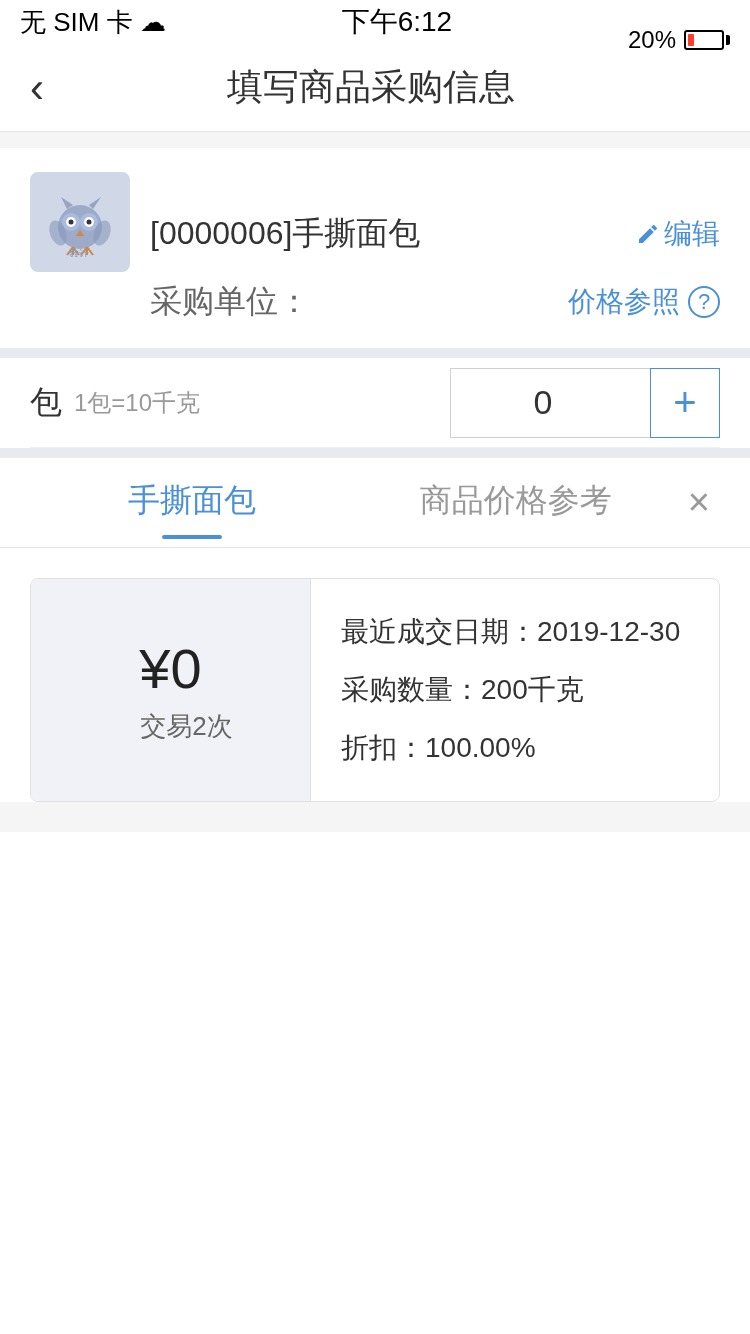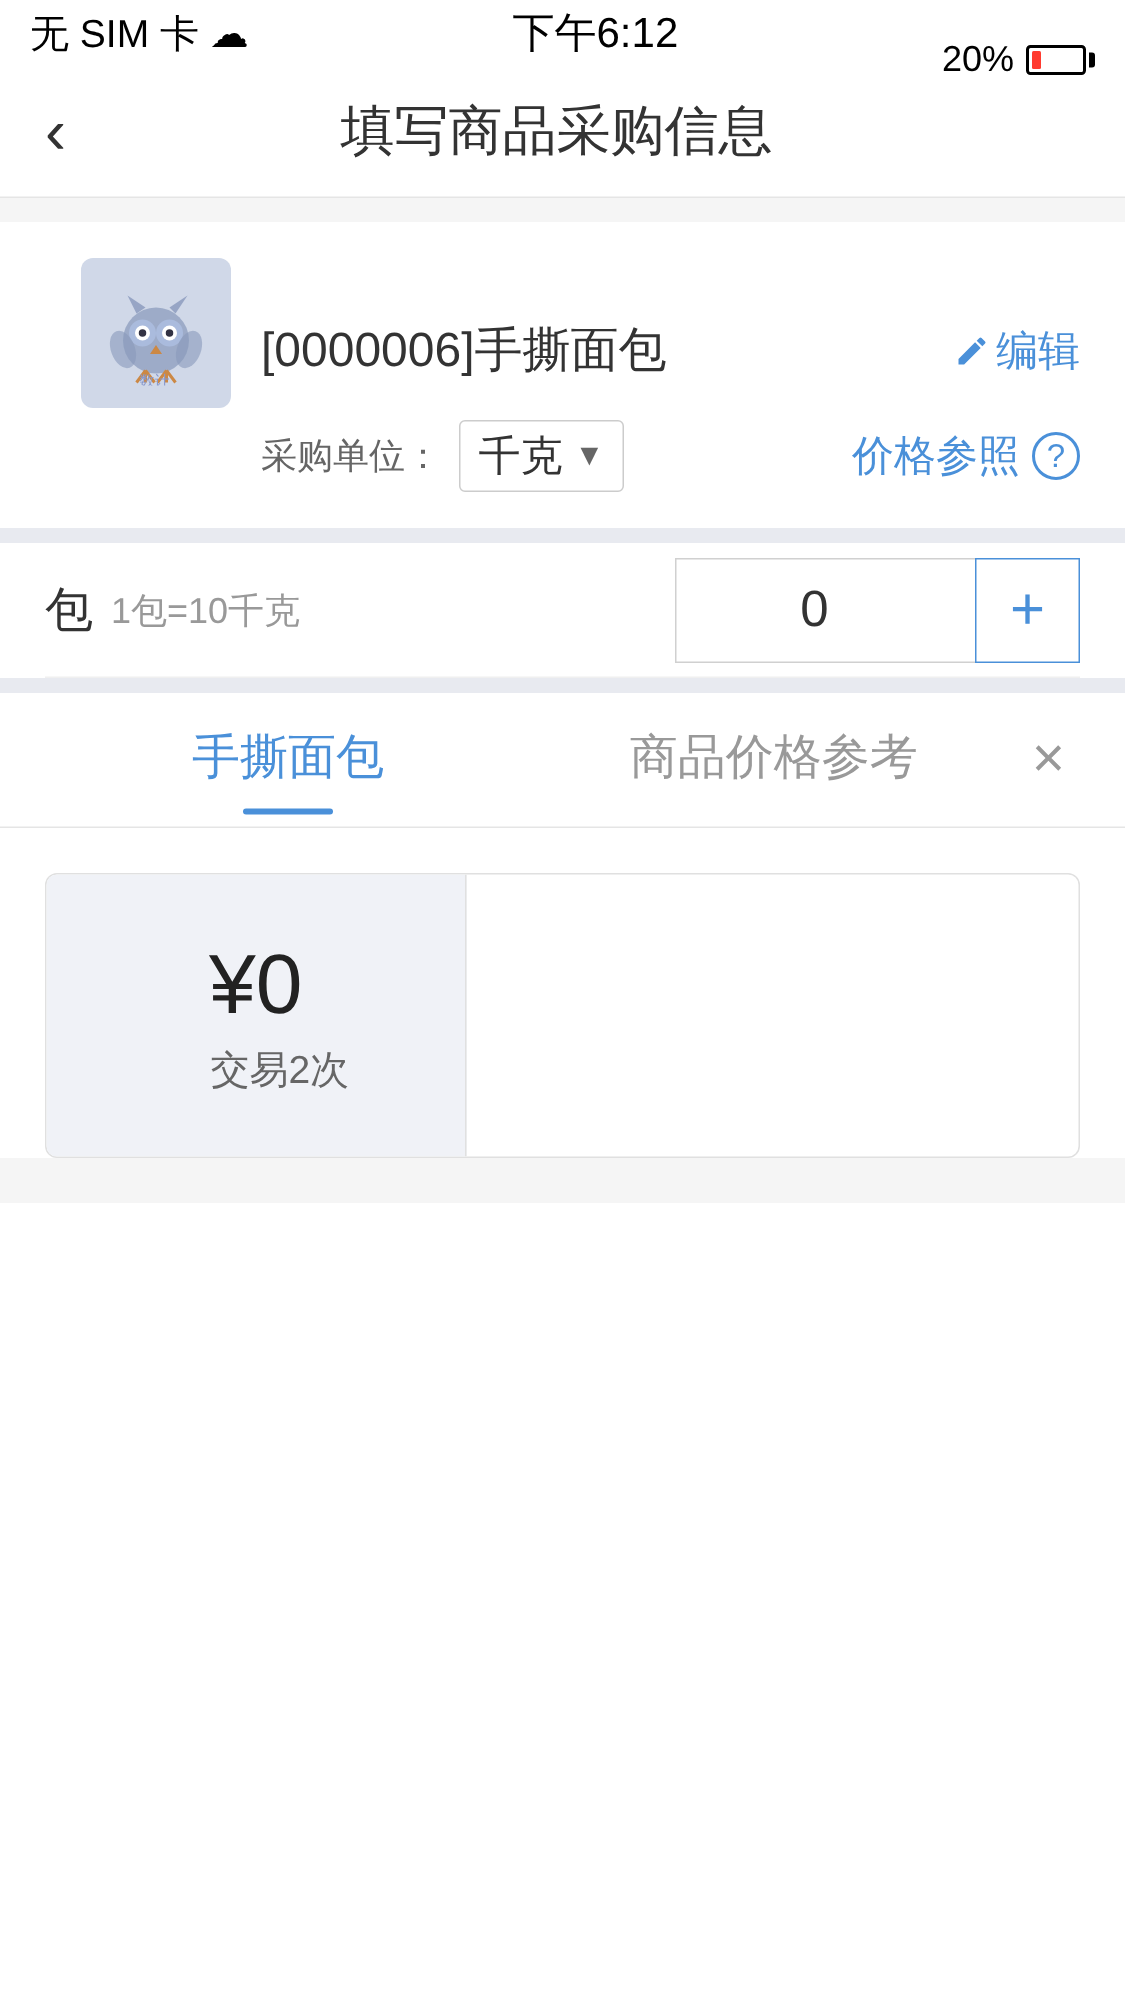--- a/index.html
+++ b/index.html
@@ -107,21 +107,20 @@
     }
     .product-thumb {
       width: 100px;
       height: 100px;
       background: #d0d8e8;
       border-radius: 8px;
       display: flex;
       align-items: center;
       justify-content: center;
       flex-shrink: 0;
-      margin-left: 24px;
     }
     .product-info {
       flex: 1;
       margin-top: 40px;
     }
     .product-title-row {
       display: flex;
       justify-content: space-between;
       align-items: center;
     }
@@ -138,21 +137,21 @@
       align-items: center;
       gap: 4px;
     }
     .unit-row {
       display: flex;
       justify-content: space-between;
       align-items: center;
       margin-top: 24px;
     }
     .unit-label {
-      font-size: 24px;
+      font-size: 32px;
       color: #666;
     }
     .unit-select {
       display: flex;
       align-items: center;
       border: 1px solid #ccc;
       border-radius: 4px;
       padding: 4px 12px;
       margin-left: 12px;
       font-size: 28px;
@@ -403,24 +402,20 @@
         <div class="edit-btn">
           <svg width="24" height="24" viewBox="0 0 24 24">
             <path d="M3 17.25V21h3.75L17.81 9.94l-3.75-3.75L3 17.25zM20.71 7.04a1 1 0 000-1.41l-2.34-2.34a1 1 0 00-1.41 0l-1.83 1.83 3.75 3.75 1.83-1.83z" fill="#4a90d9"></path>
           </svg>
           <span>编辑</span>
         </div>
       </div>
       <div class="unit-row">
         <div style="display:flex;align-items:center;">
           <span class="unit-label">采购单位：</span>
-          <div class="unit-select">
-            <span>千克</span>
-            <span class="unit-select-arrow">▼</span>
-          </div>
         </div>
         <div class="price-ref-btn">
           <span>价格参照</span>
           <div class="price-ref-icon">?</div>
         </div>
       </div>
     </div>
   </div>
 </div>
 
@@ -448,16 +443,21 @@
     <div class="panel-close">×</div>
   </div>
 
   <div class="history-card">
     <div class="card-left">
       <div class="card-price">
         <span>¥</span><span>0</span>
       </div>
       <div class="card-transactions">交易2次</div>
     </div>
+    <div class="card-right">
+      <div class="card-detail-row">最近成交日期：2019-12-30</div>
+      <div class="card-detail-row">采购数量：200千克</div>
+      <div class="card-detail-row">折扣：100.00%</div>
+    </div>
   </div>
 </div>
 
 <div class="bottom-space"></div>
 
 </body></html>

